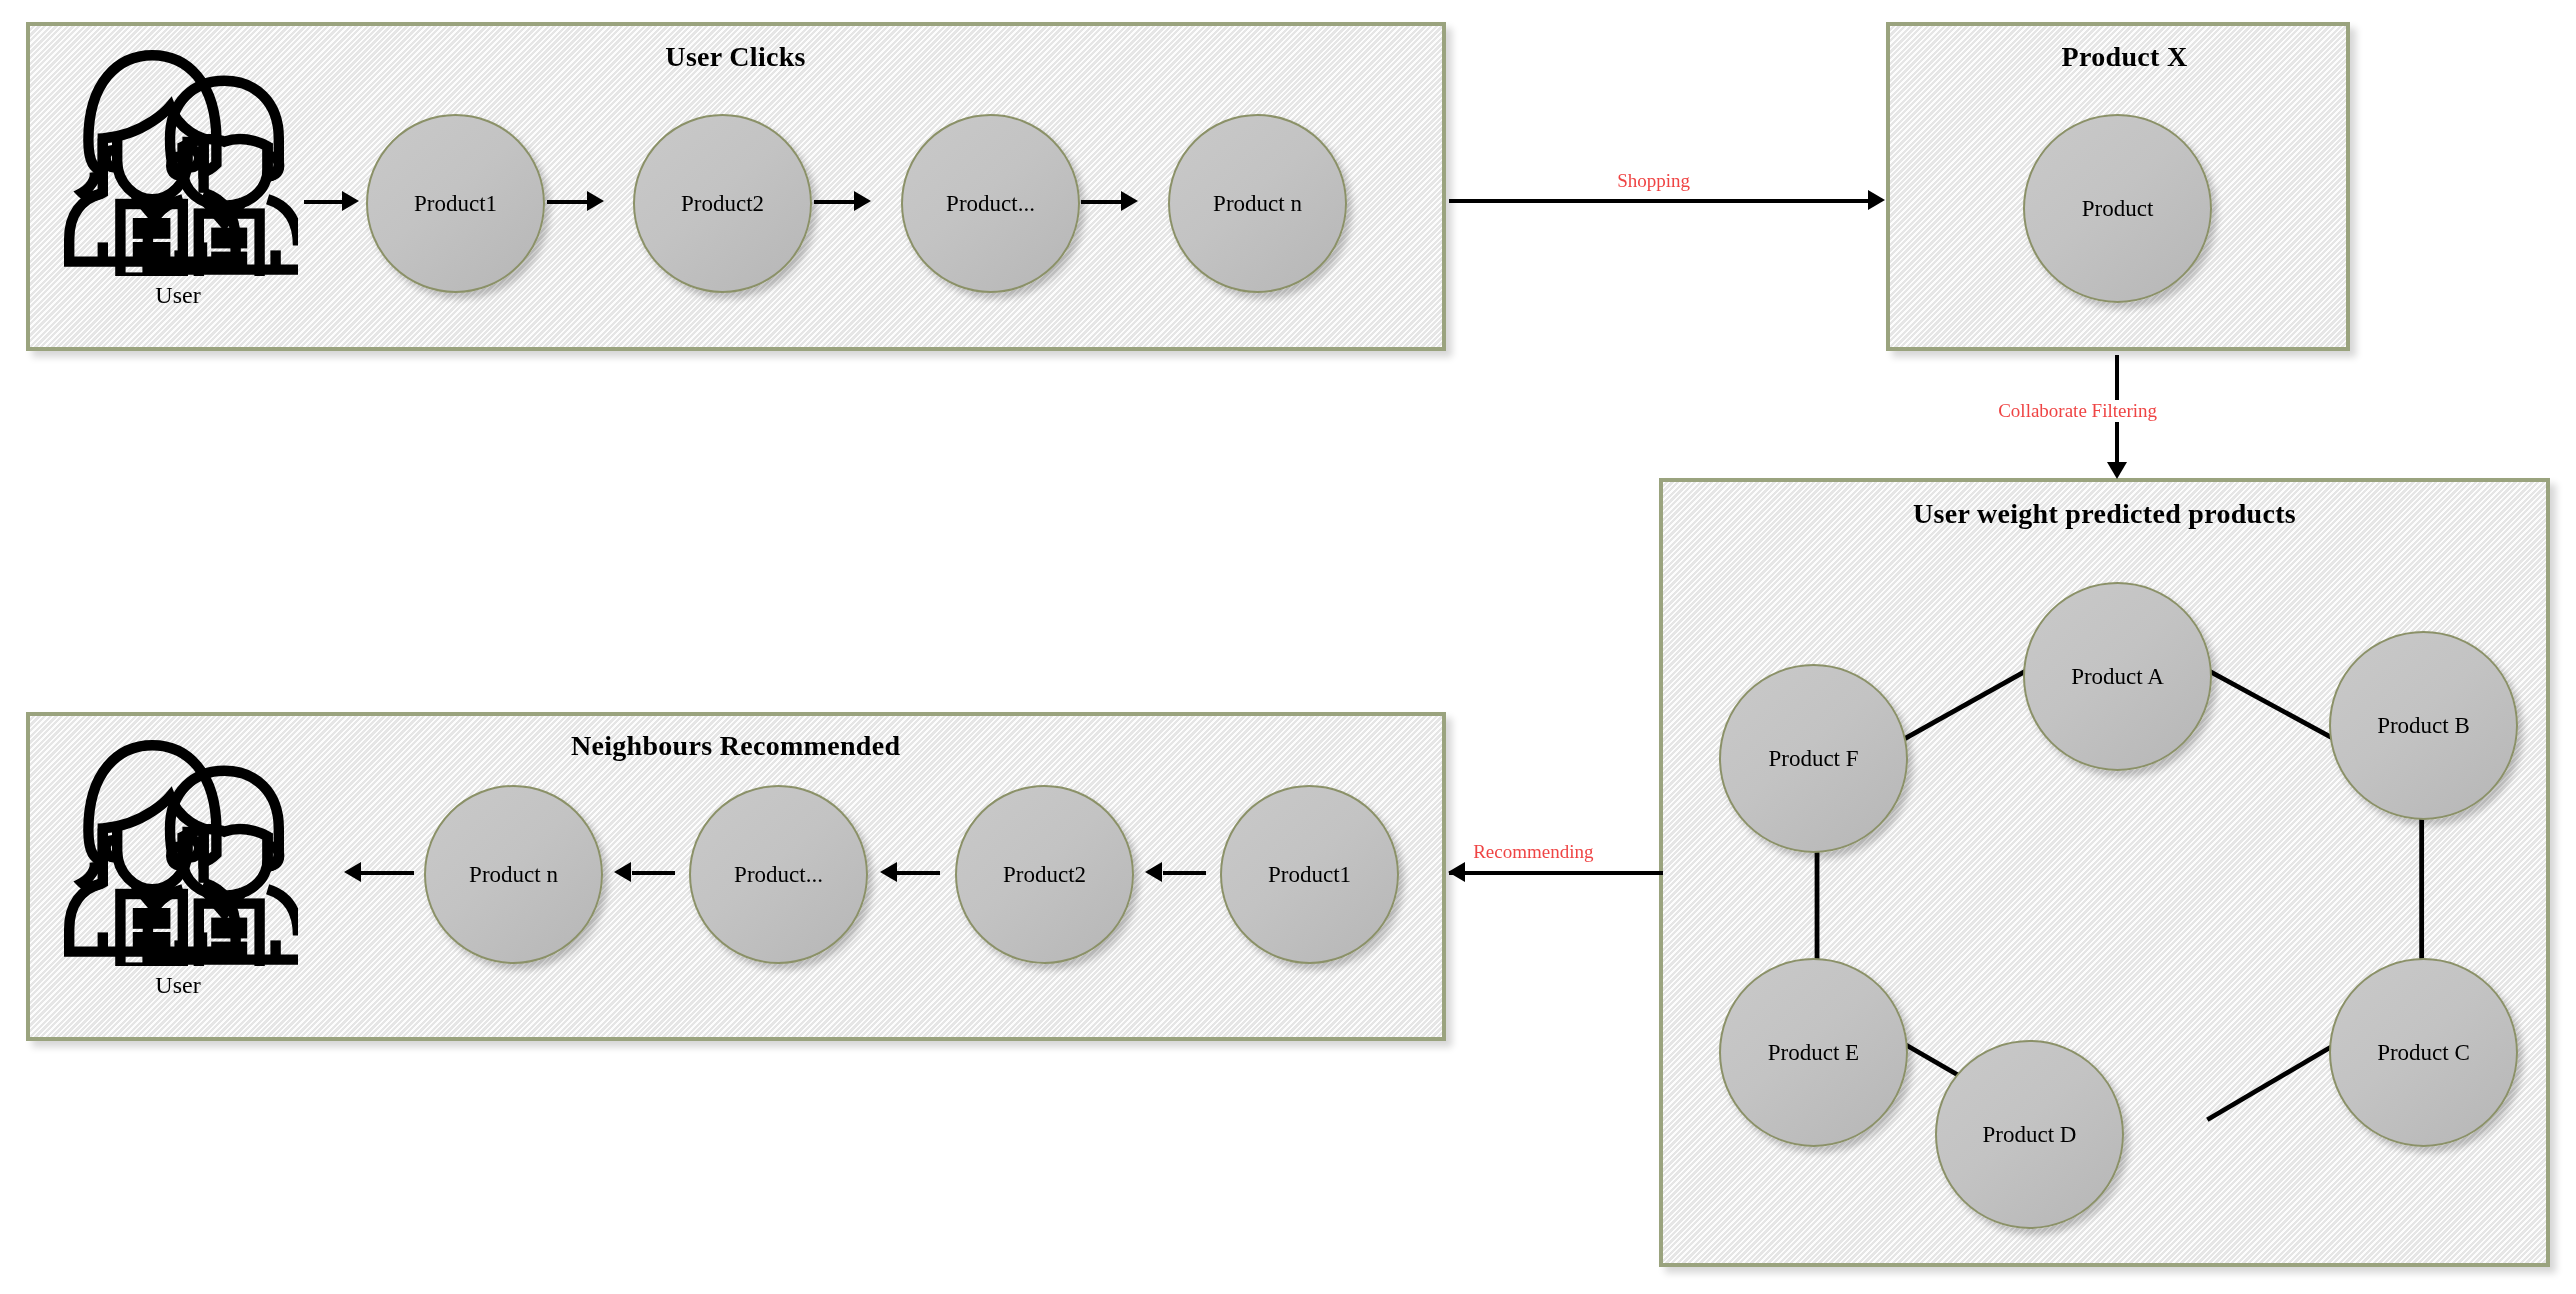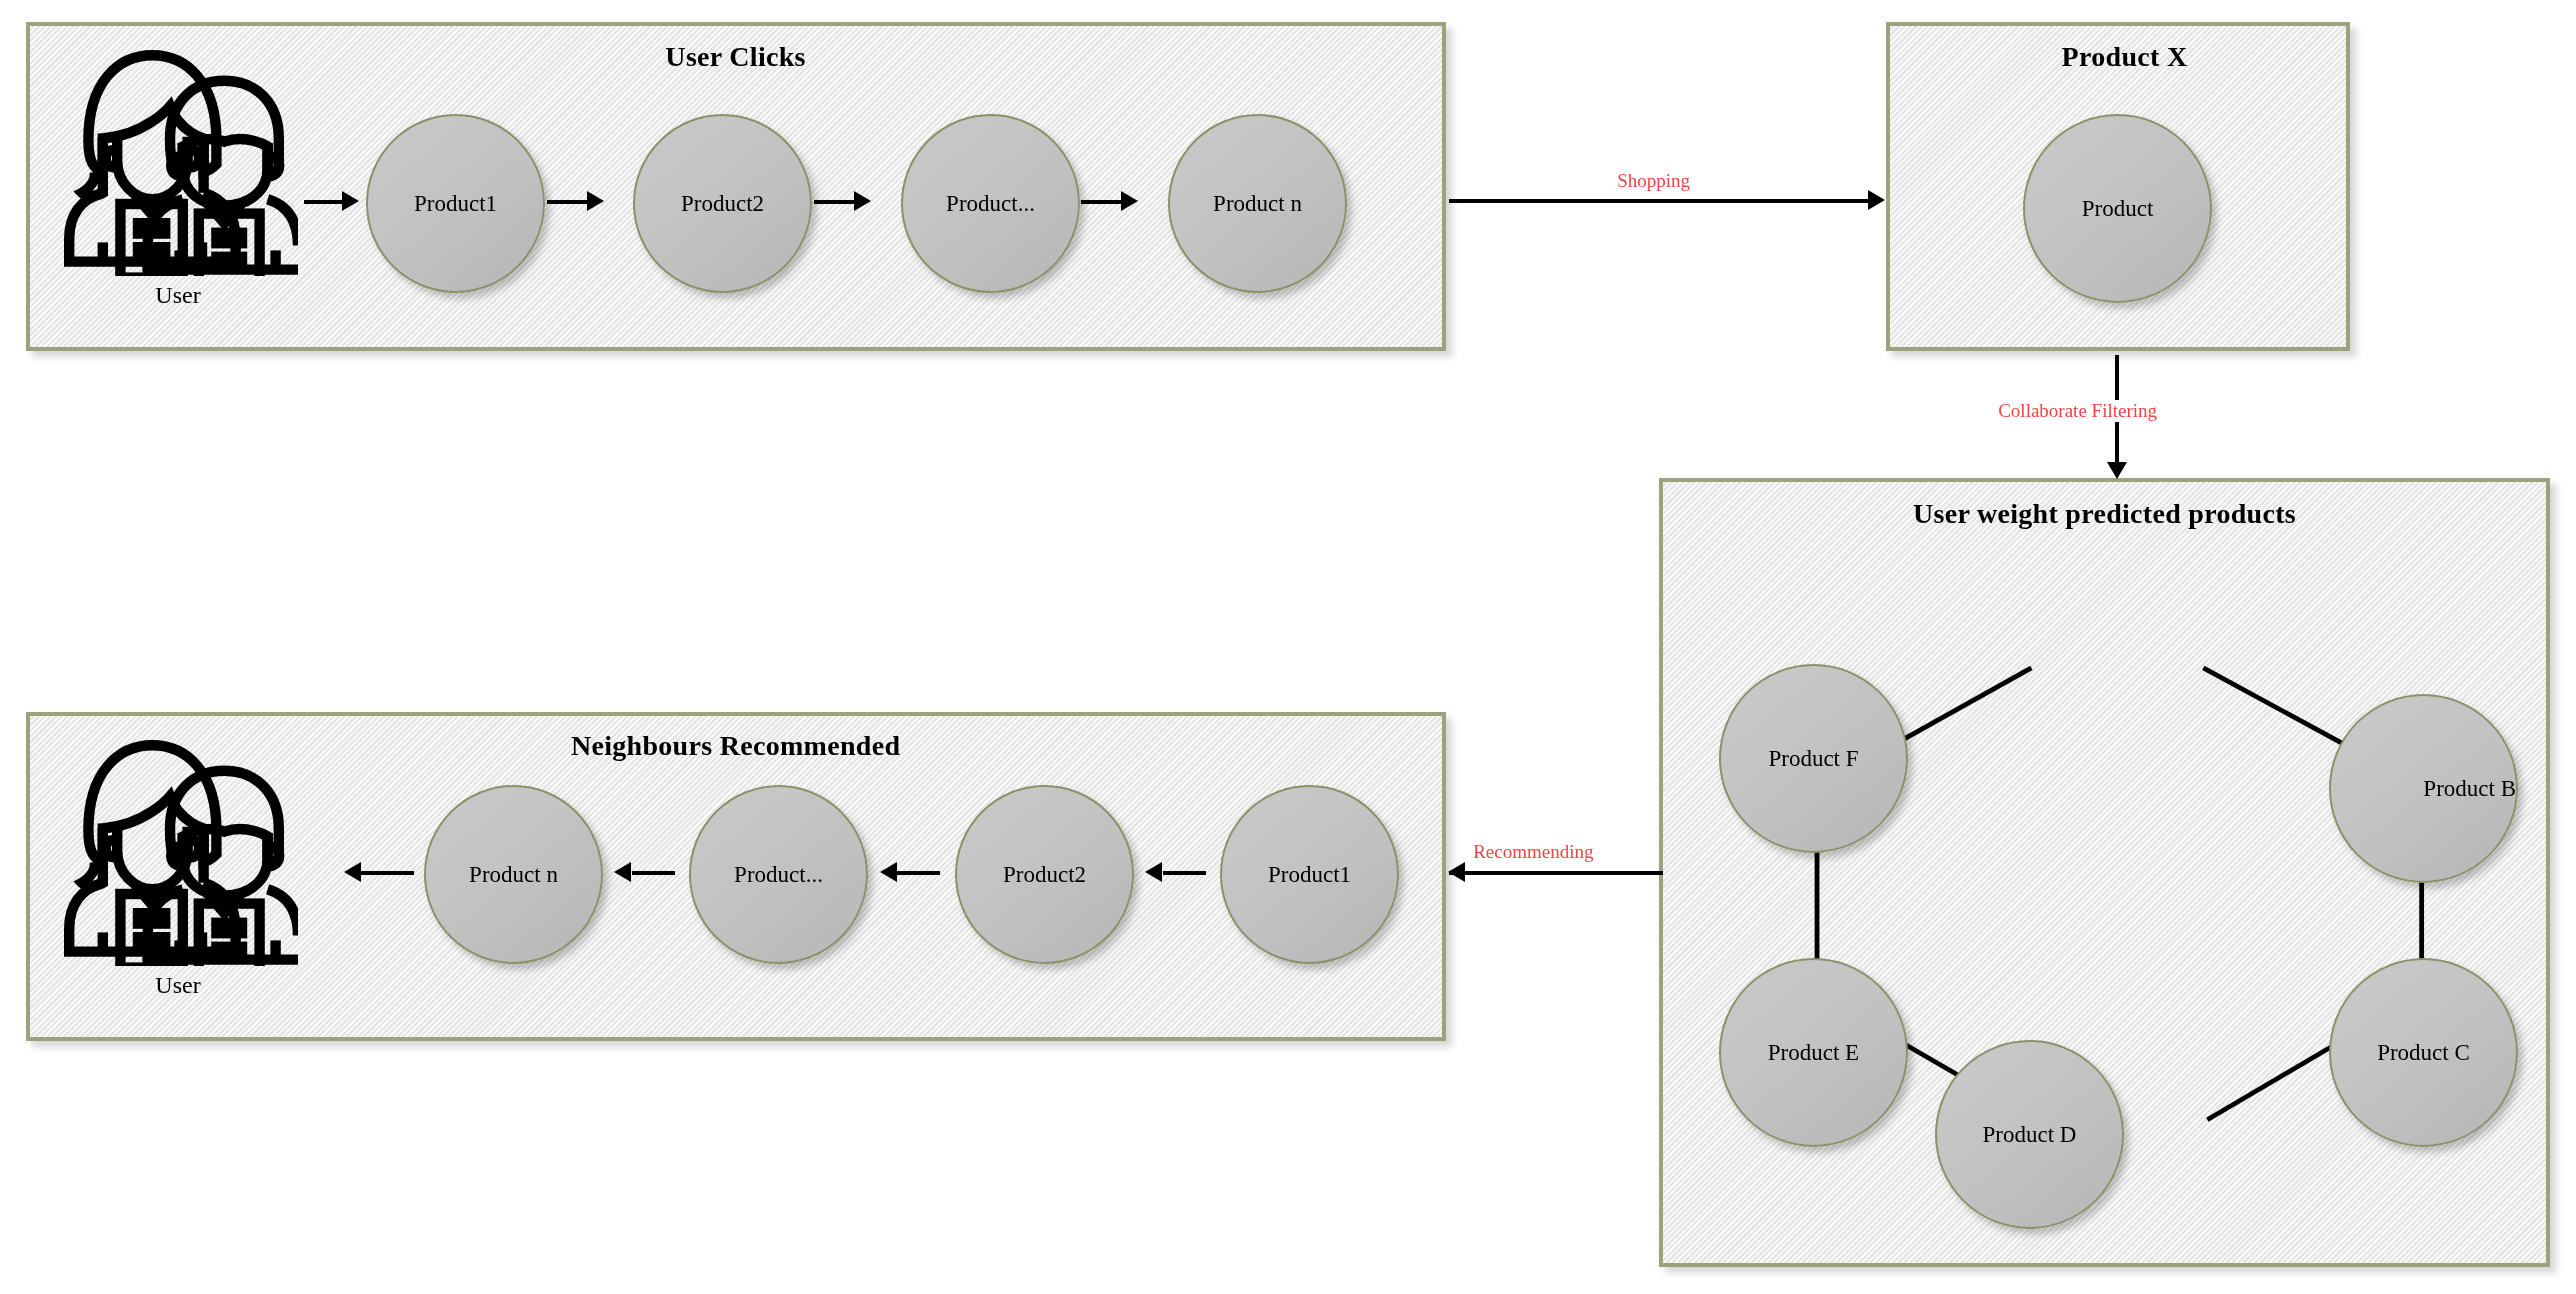--- a/index.html
+++ b/index.html
@@ -241,21 +241,24 @@
     <g stroke="#000" stroke-width="6" fill="none">
       <line x1="2370" y1="930" x2="2540" y2="835"></line>
       <line x1="2755" y1="835" x2="2930" y2="930"></line>
       <line x1="3028" y1="1000" x2="3028" y2="1235"></line>
       <line x1="2930" y1="1300" x2="2760" y2="1400"></line>
       <line x1="2545" y1="1400" x2="2372" y2="1300"></line>
       <line x1="2272" y1="1235" x2="2272" y2="1000"></line>
     </g>
   </svg>
 
-  <div class="node" style="left:2329px; top:694px; width:189px; height:189px;justify-content:flex-end;">
+  <div class="node" style="left:2023px; top:582px; width:189px; height:189px;">
+    <span>Product A</span>
+  </div>
+  <div class="node" style="left:2329px; top:631px; width:189px; height:189px;">
     <span>Product B</span>
   </div>
   <div class="node" style="left:2329px; top:958px; width:189px; height:189px;">
     <span>Product C</span>
   </div>
   <div class="node" style="left:1935px; top:1040px; width:189px; height:189px;">
     <span>Product D</span>
   </div>
   <div class="node" style="left:1719px; top:958px; width:189px; height:189px;">
     <span>Product E</span>

